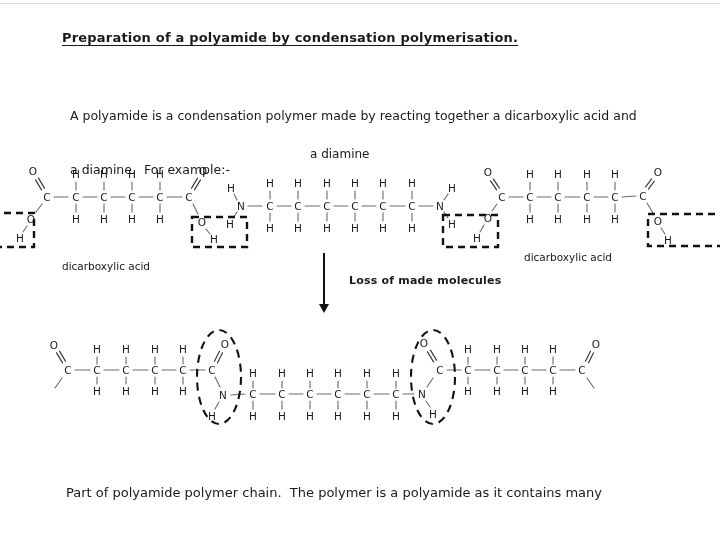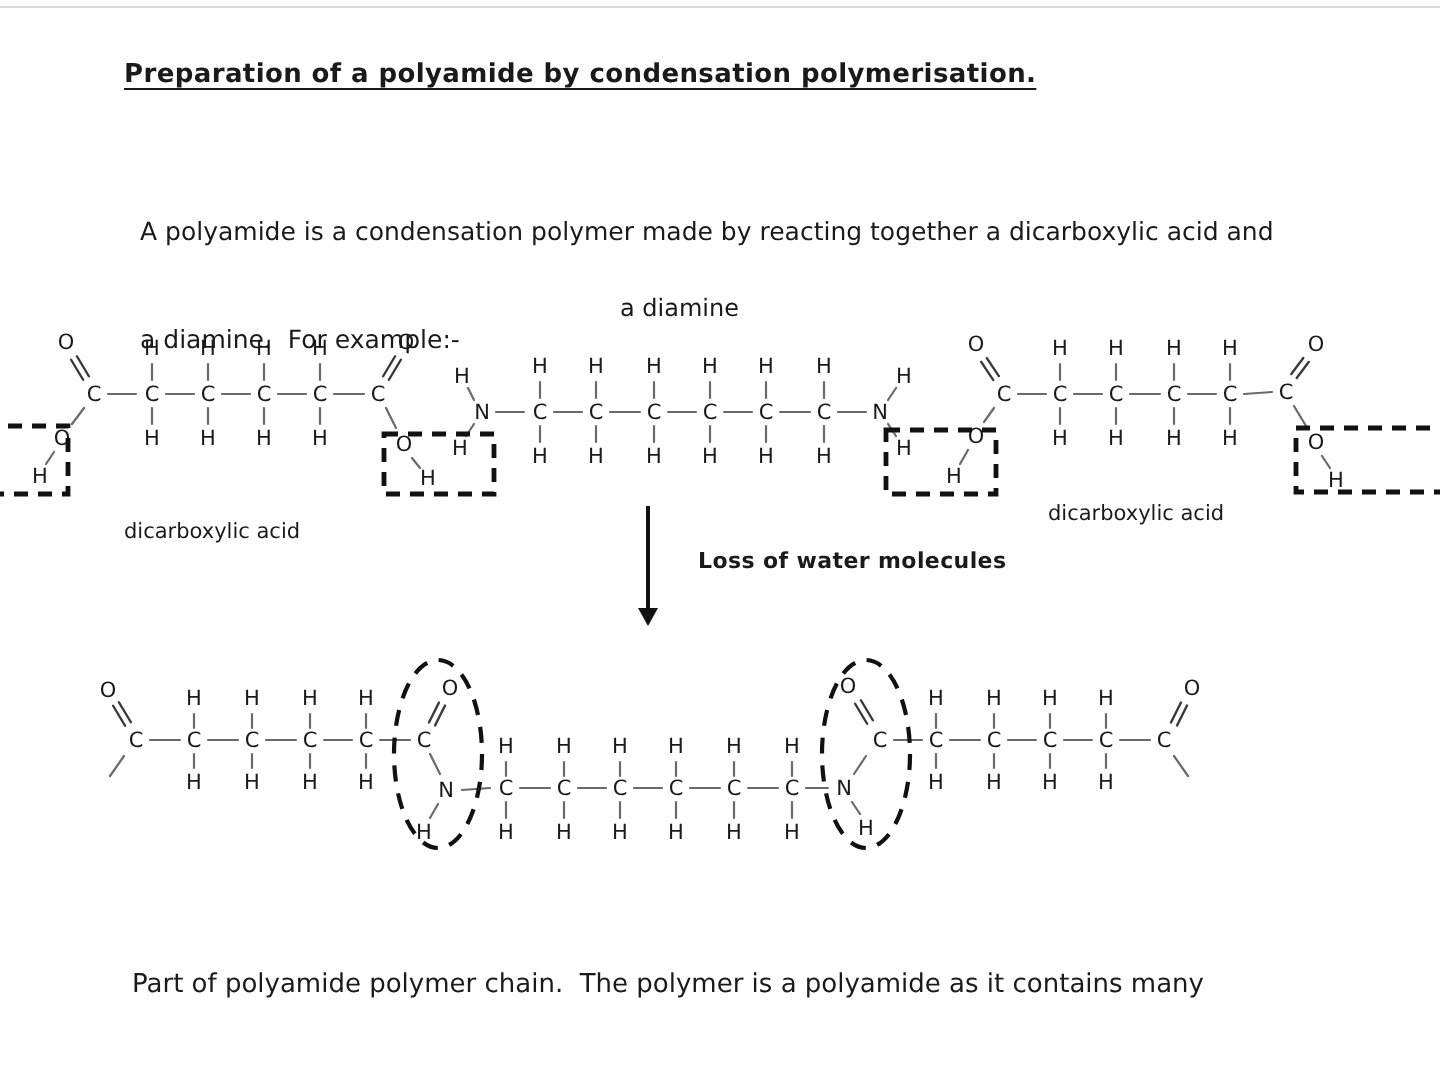--- a/index.html
+++ b/index.html
@@ -30,21 +30,21 @@
   <div class="txt intro">
     <div>A polyamide is a condensation polymer made by reacting together a dicarboxylic acid and</div>
     <div>a diamine.  For example:-</div>
   </div>
 
   <div class="txt title">Preparation of a polyamide by condensation polymerisation.</div>
 
   <div class="txt lbl-diamine">a diamine</div>
   <div class="txt lbl-dicarb-left">dicarboxylic acid</div>
   <div class="txt lbl-dicarb-right">dicarboxylic acid</div>
-  <div class="txt lbl-loss">Loss of water molecules</div>
+  <div class="txt lbl-loss">Loss of made molecules</div>
 
   <div class="txt caption">
     <div>Part of polyamide polymer chain.  The polymer is a polyamide as it contains many</div>
     
   </div>
 
   <svg class="chem" id="chem-svg" width="720" height="540" viewBox="0 0 720 540">
       <line x1="44.457737973711325" y1="188.1253572157732" x2="38.457737973711325" y2="178.1253572157732" stroke="#3a3a3a" stroke-width="1.2" stroke-linecap="round"></line>
       <line x1="41.542262026288675" y1="189.8746427842268" x2="35.542262026288675" y2="179.8746427842268" stroke="#3a3a3a" stroke-width="1.2" stroke-linecap="round"></line>
       <line x1="42" y1="204" x2="36" y2="212" stroke="#6a6a6a" stroke-width="1.1" stroke-linecap="round"></line>

